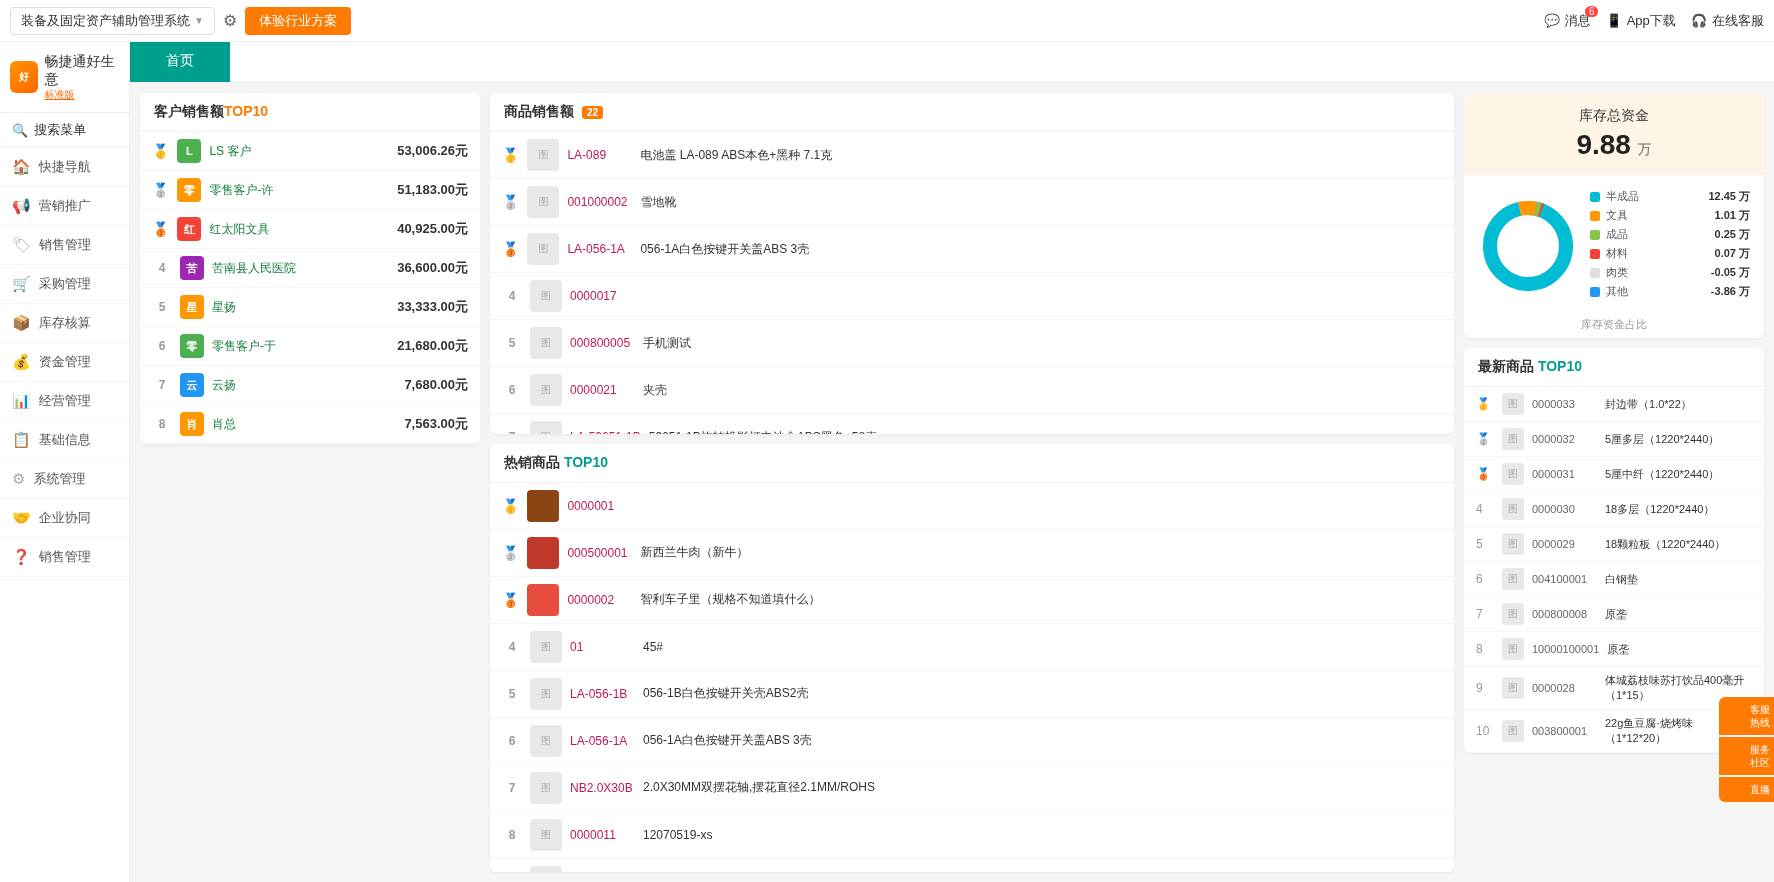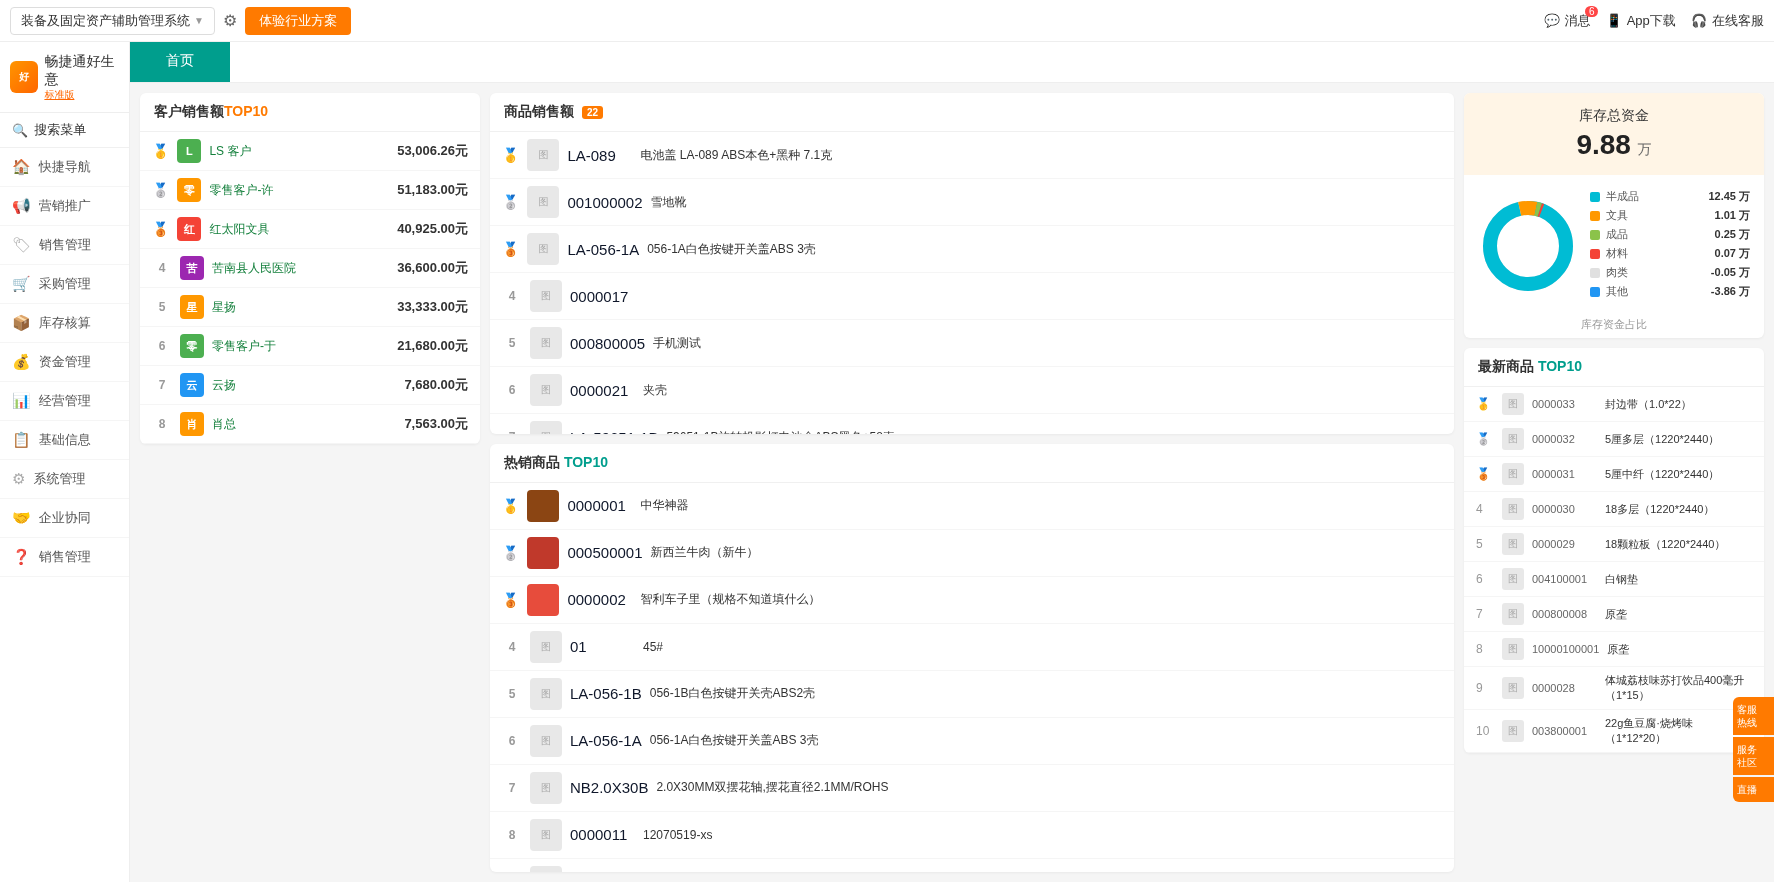--- a/index.html
+++ b/index.html
@@ -252,21 +252,21 @@
       height: 32px;
       background: #e8e8e8;
       border-radius: 4px;
       flex-shrink: 0;
       display: flex;
       align-items: center;
       justify-content: center;
       font-size: 10px;
       color: #aaa;
     }
-    .product-code { font-size: 15px; color: #0f172a; min-width: 65px; }
+    .product-code { font-size: 12px; color: #be185d; min-width: 65px; }
     .product-name { flex: 1; font-size: 12px; color: #333; }
 
     
     .inventory-header {
       background: #fff5e6;
       padding: 14px;
       text-align: center;
     }
     .inventory-title { font-size: 14px; color: #333; margin-bottom: 4px; }
     .inventory-value { font-size: 24px; color: #333; font-weight: normal; }
@@ -326,23 +326,23 @@
       position: fixed;
       right: 0;
       bottom: 80px;
       display: flex;
       flex-direction: column;
       gap: 2px;
     }
     .float-btn {
       background: #ff7a00;
       color: #fff;
-      width: 41px;
+      width: 55px;
       padding: 6px 4px;
-      text-align: left;
+      text-align: right;
       font-size: 10px;
       cursor: pointer;
       line-height: 1.3;
     }
     .float-btn:first-child { border-radius: 6px 0 0 0; }
     .float-btn:last-child { border-radius: 0 0 0 6px; }
 
     
     ::-webkit-scrollbar { width: 4px; }
     ::-webkit-scrollbar-thumb { background: #ddd; border-radius: 2px; }
@@ -564,21 +564,20 @@
 
         <div class="card">
           <div class="card-header">
             <span>热销商品 <span class="top10-teal">TOP10</span></span>
           </div>
           <div id="hot-products-list">
               <div class="product-item">
     <span class="medal-icon">🥇</span>
     <div class="product-thumb" style="background:#8B4513"></div>
     <span class="product-code">0000001</span>
-    <span class="product-name">中华神器</span>
   </div>
               <div class="product-item">
     <span class="medal-icon">🥈</span>
     <div class="product-thumb" style="background:#c0392b"></div>
     <span class="product-code">000500001</span>
     <span class="product-name">新西兰牛肉（新牛）</span>
   </div>
               <div class="product-item">
     <span class="medal-icon">🥉</span>
     <div class="product-thumb" style="background:#e74c3c"></div>

